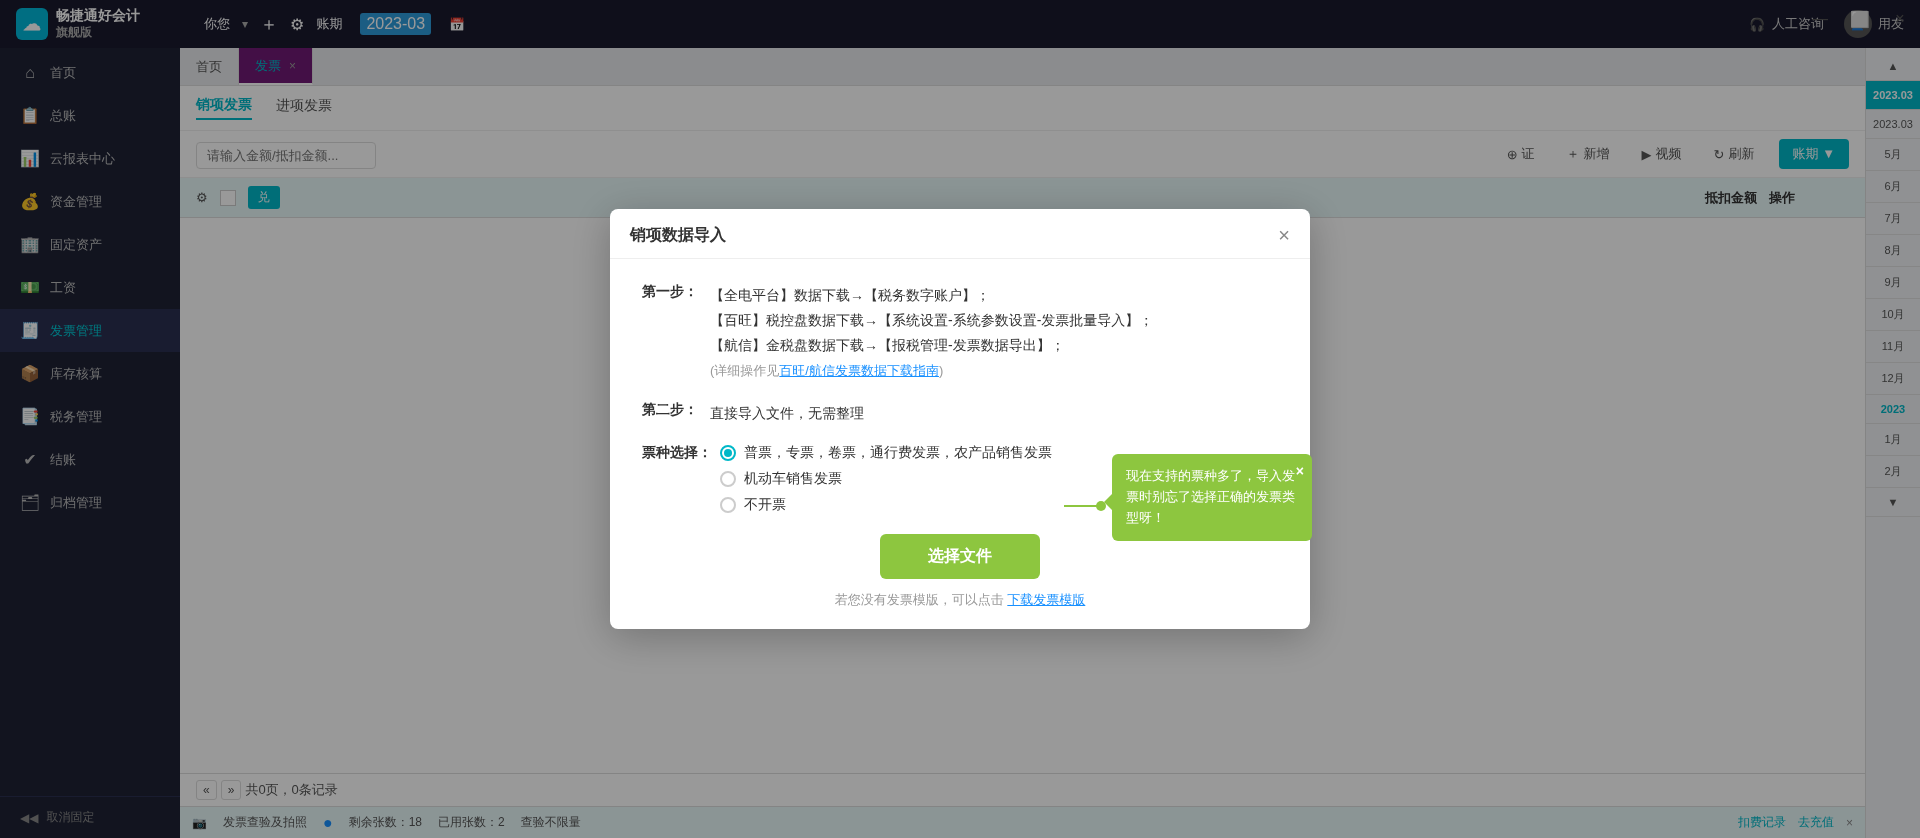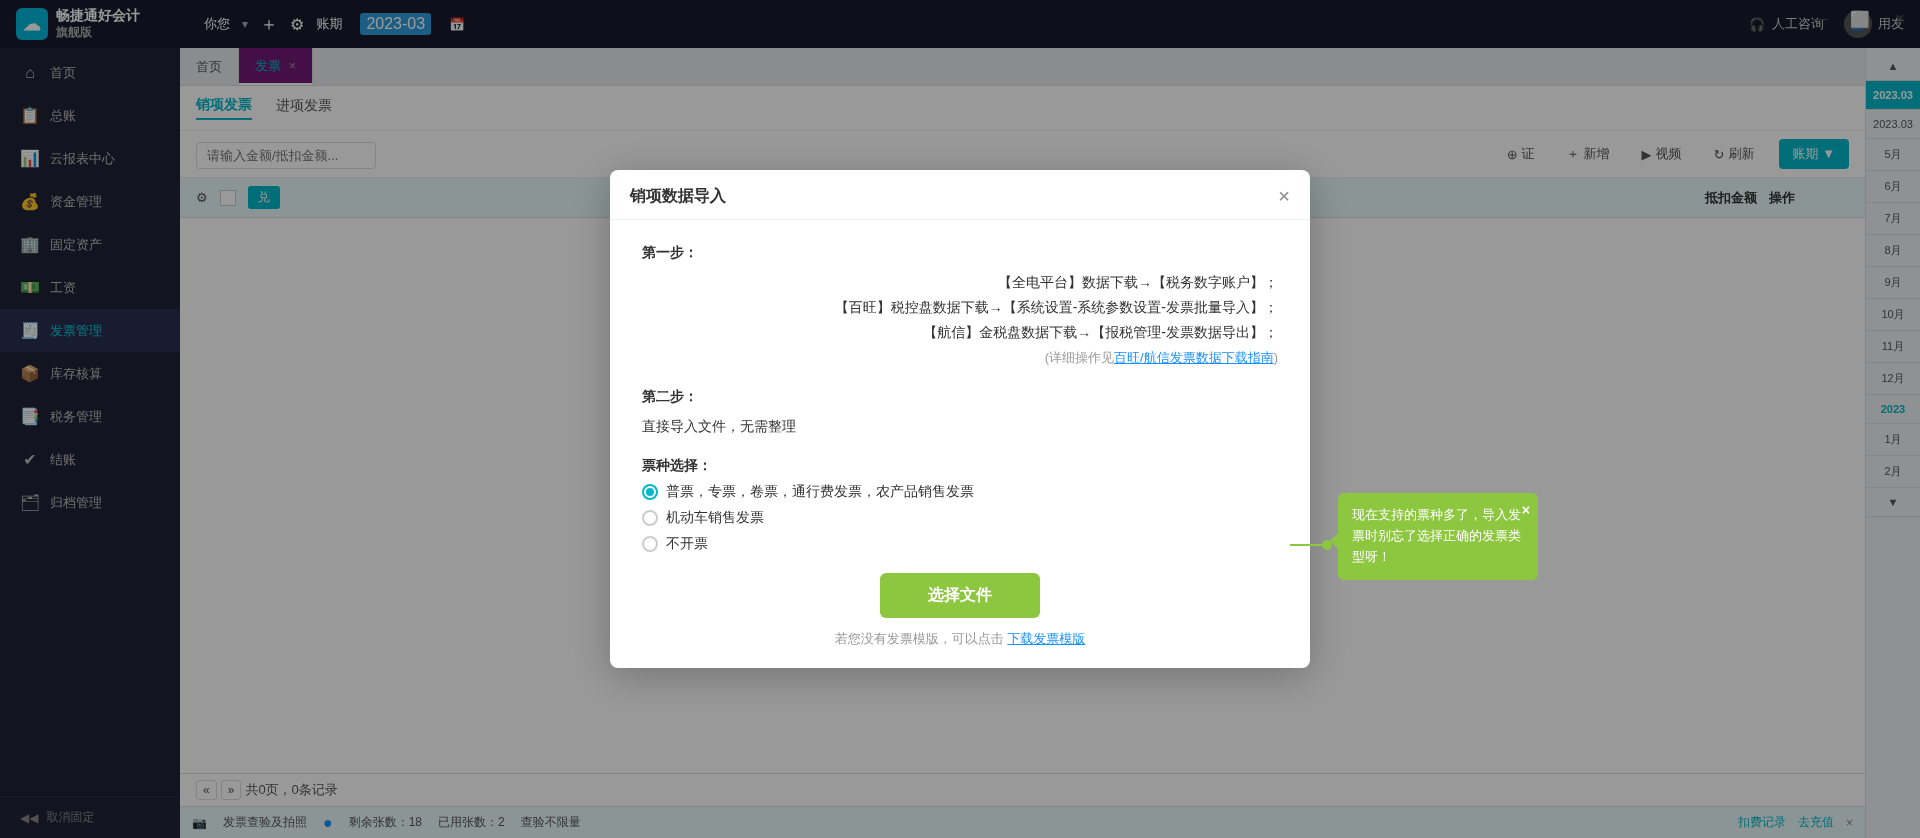--- a/index.html
+++ b/index.html
@@ -312,21 +312,21 @@
     .modal-main-title {
       text-align: center;
       font-size: 22px;
       font-weight: bold;
       color: #333;
       margin-bottom: 24px;
     }
 
     .step { margin-bottom: 18px; }
     .step-content { font-size: 14px; color: #333; line-height: 1.8; padding-left: 60px; }
-    .step-row { display: flex; gap: 8px; flex-direction: column; }
+    .step-row { display: flex; gap: 8px; }
     .step-row-label { min-width: 60px; font-size: 14px; color: #333; font-weight: bold; white-space: nowrap; }
     .step-link { color: #1890ff; text-decoration: underline; cursor: pointer; font-size: 13px; }
     .step-hint { color: #999; font-size: 13px; }
 
     .ticket-select { margin: 16px 0 20px; }
     .radio-group { display: flex; flex-direction: column; gap: 10px; padding-left: 0; }
     .radio-option { display: flex; align-items: center; gap: 8px; font-size: 14px; color: #333; cursor: pointer; }
     .radio-circle {
       width: 16px; height: 16px;
       border-radius: 50%;
@@ -641,21 +641,21 @@
   <div class="modal">
     <div class="modal-header">
       <span class="modal-title">销项数据导入</span>
       <span class="modal-close">×</span>
     </div>
     <div class="modal-body">
 
       <div class="step">
         <div class="step-row">
           <span class="step-row-label">第一步：</span>
-          <div class="step-content" style="padding-left:0;text-align:right;">
+          <div class="step-content" style="padding-left:0;">
             <div>【全电平台】数据下载→【税务数字账户】；</div>
             <div>【百旺】税控盘数据下载→【系统设置-系统参数设置-发票批量导入】；</div>
             <div>【航信】金税盘数据下载→【报税管理-发票数据导出】；</div>
             <div>
               <span class="step-hint">(详细操作见</span><span class="step-link">百旺/航信发票数据下载指南</span><span class="step-hint">)</span>
             </div>
           </div>
         </div>
       </div>
 

